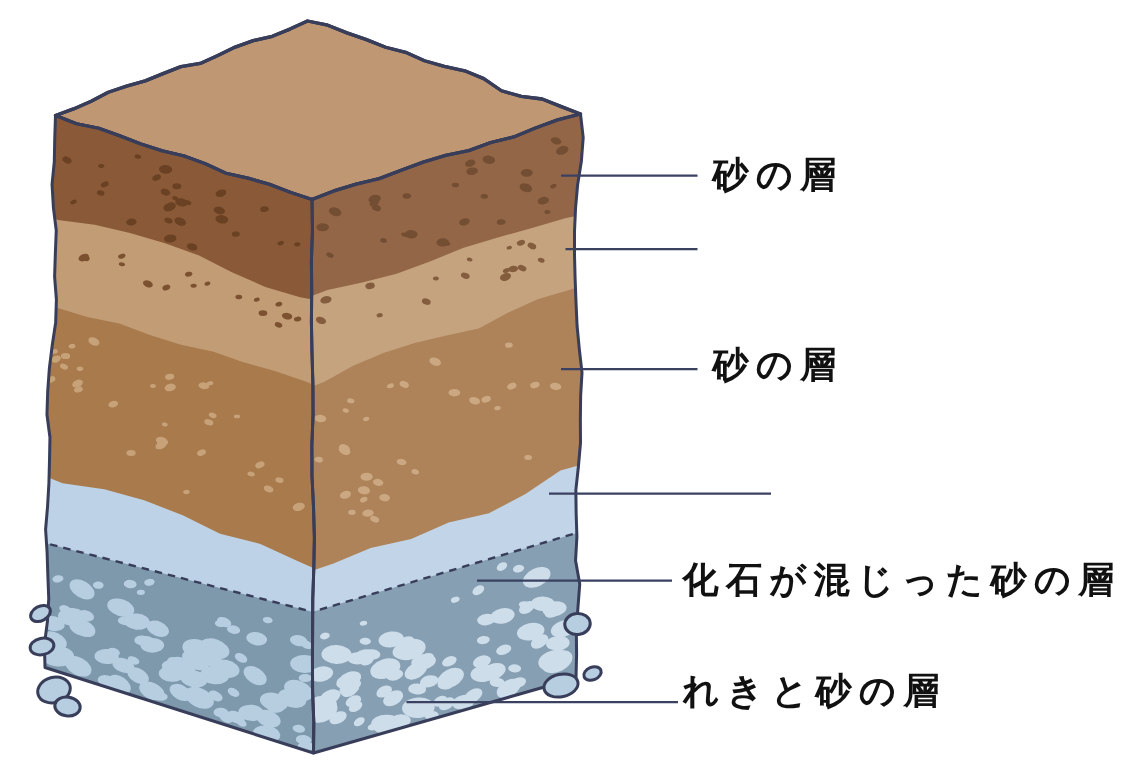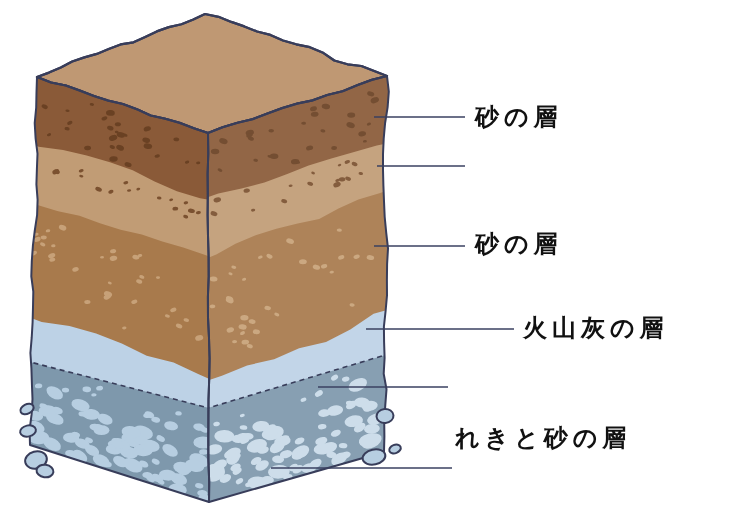--- a/index.html
+++ b/index.html
@@ -370,17 +370,17 @@
       <line x1="374" y1="246" x2="465" y2="246" stroke="#3a4161"></line>
       <line x1="366" y1="329" x2="514" y2="329" stroke="#3a4161"></line>
       <line x1="318" y1="387" x2="448" y2="387" stroke="#3a4161"></line>
       <line x1="271" y1="468" x2="452" y2="468" stroke="#3a4161"></line>
     </g>
   </svg>
 
   <div class="labels">
     <div class="label" style="left:475px;top:117px">砂の層</div>
     <div class="label" style="left:475px;top:244px">砂の層</div>
-    <div class="label" style="left:523px;top:328px">火山灰の層</div>
-    <div class="label" style="left:455px;top:438px">れきと砂の層</div>
+    <div class="label" style="left:455px;top:387px">化石が混じった砂の層</div>
+    <div class="label" style="left:455px;top:461px">れきと砂の層</div>
   </div>
 
 </div>
 
 </body></html>

